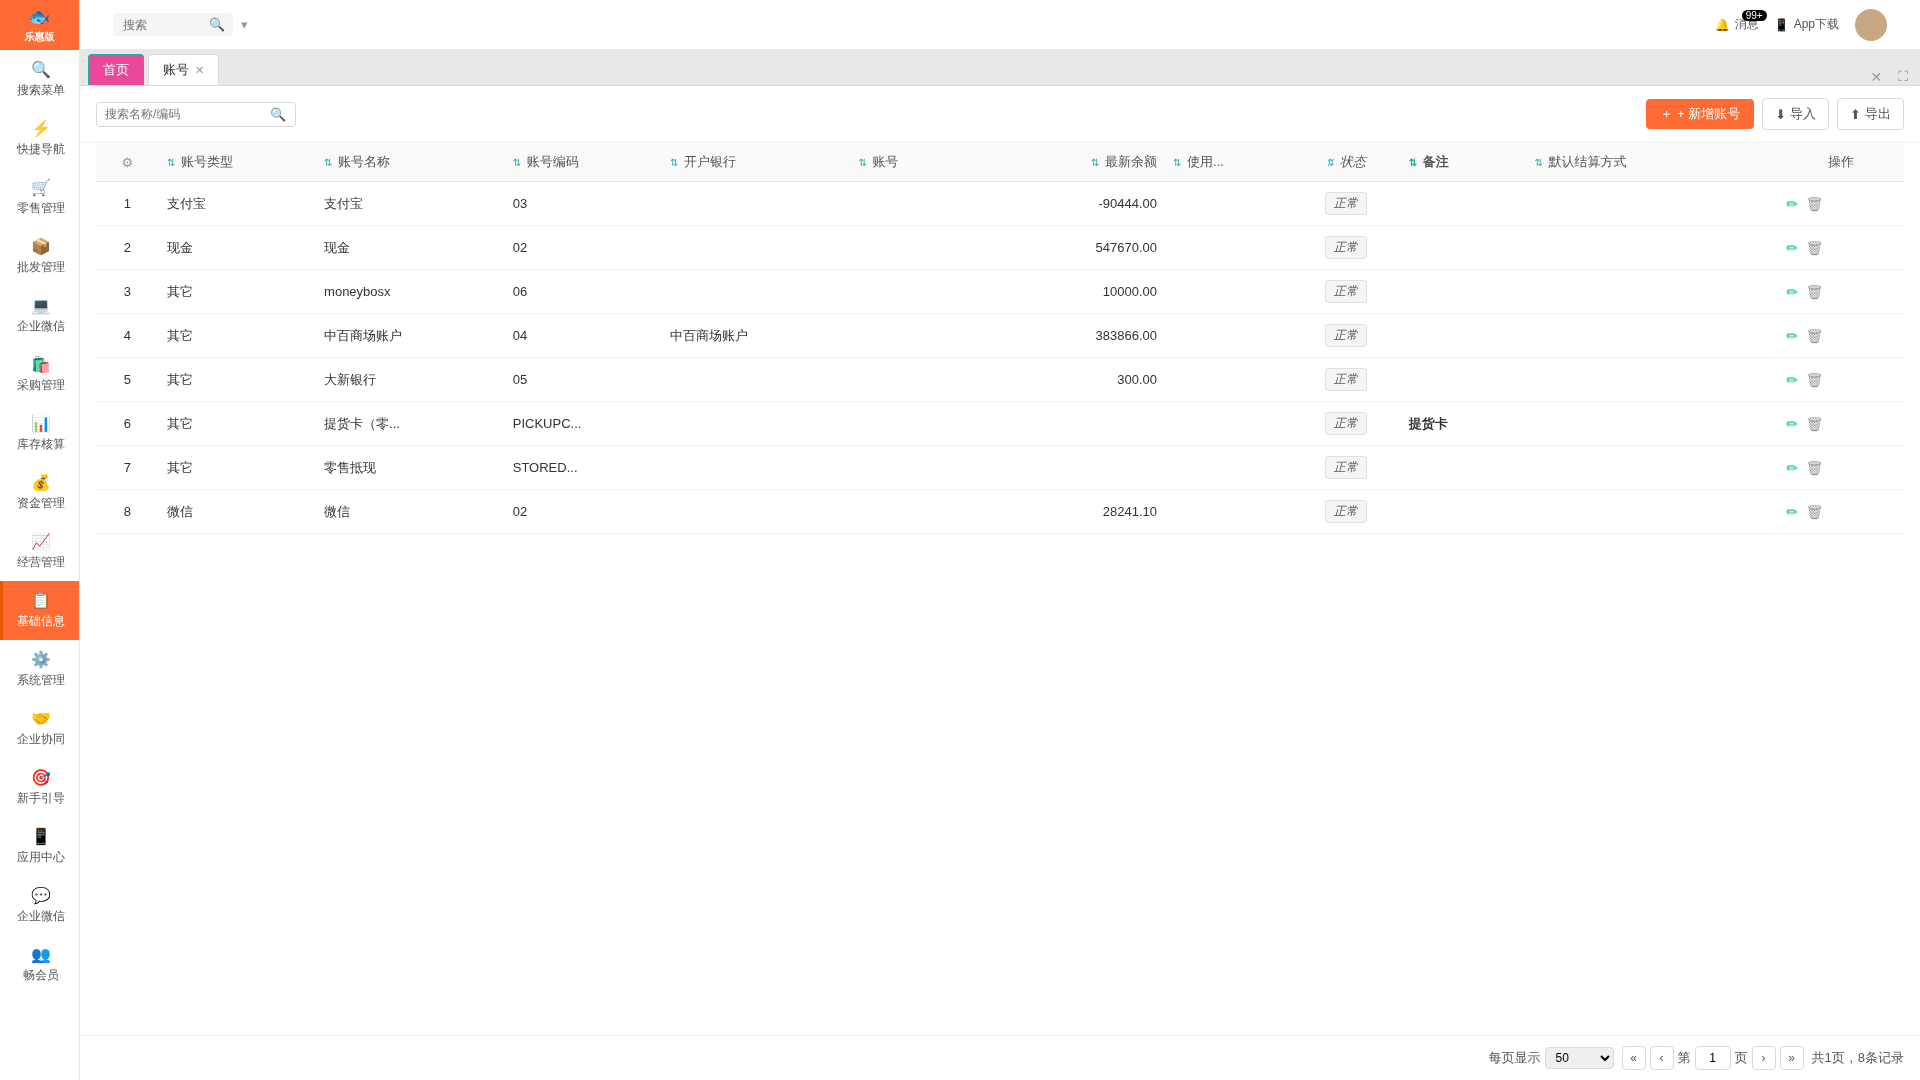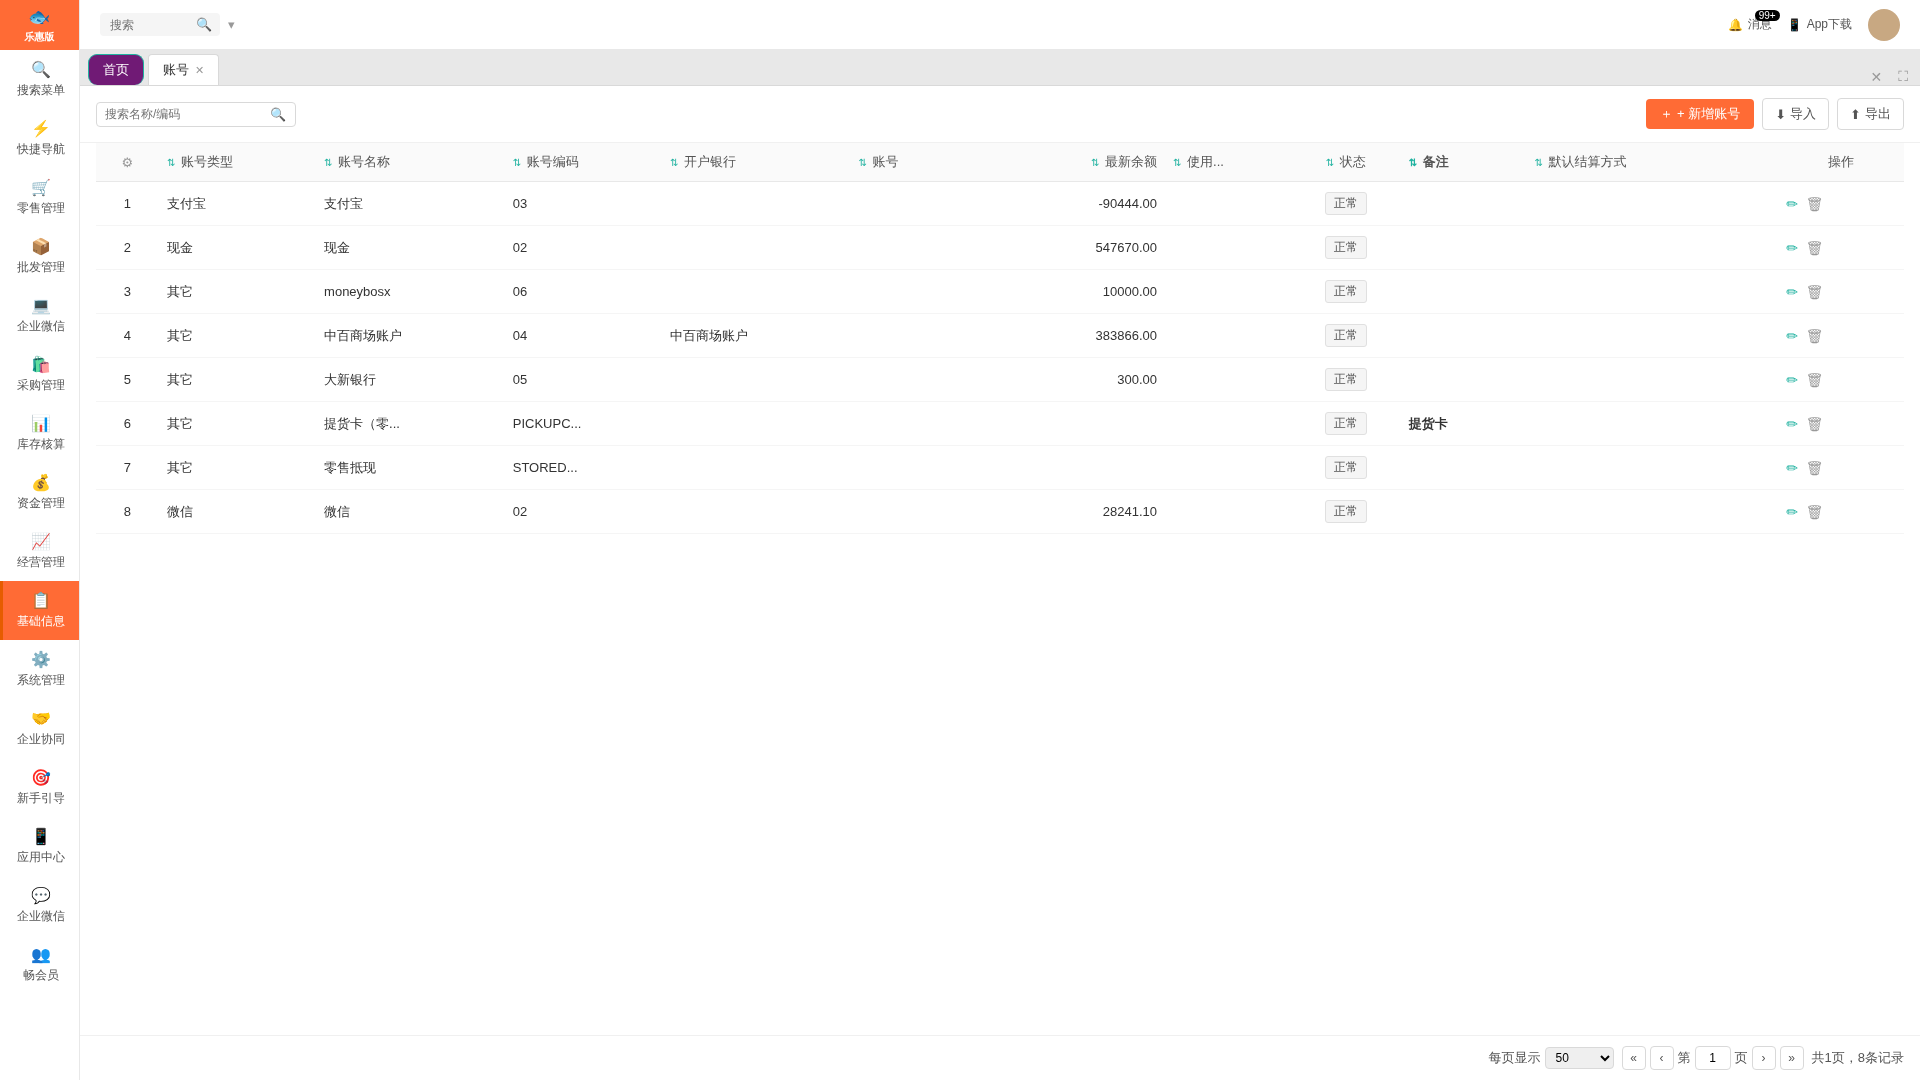--- a/index.html
+++ b/index.html
@@ -55,21 +55,21 @@
       flex-direction: column;
       overflow: hidden;
     }
 
     
     .topbar {
       height: 50px;
       background: #fff;
       display: flex;
       align-items: center;
-      padding: 0 20px;
+      padding: 0 33px;
       border-bottom: 1px solid #e8e8e8;
       justify-content: space-between;
     }
     .topbar-left {
       display: flex;
       align-items: center;
       gap: 8px;
     }
     .topbar-search {
       display: flex;
@@ -147,21 +147,21 @@
       background: #fff;
       border-radius: 4px 4px 0 0;
       cursor: pointer;
       font-size: 13px;
       color: #333;
       gap: 6px;
       border: 1px solid #d9d9d9;
       border-bottom: none;
       margin-right: 4px;
     }
-    .tab.home { background: #701a75; color: #fff; border-color: #20b2a0; border-radius: 9px; }
+    .tab.home { background: #ec4899; color: #fff; border-color: #20b2a0; }
     .tab.active { background: #fff; color: #333; }
     .tab .close-btn { cursor: pointer; color: #999; font-size: 11px; }
 
     
     .content {
       flex: 1;
       background: #fff;
       display: flex;
       flex-direction: column;
       overflow: hidden;
@@ -342,21 +342,21 @@
     }
 
     .col-num { width: 40px; text-align: center; }
     .col-type { width: 100px; }
     .col-name { width: 120px; margin-left: 16px; }
     .col-code { width: 100px; }
     .col-bank { width: 120px; }
     .col-account { width: 100px; }
     .col-balance { width: 100px; text-align: right; }
     .col-usage { width: 80px; }
-    .col-status { width: 70px; text-align: center; }
+    .col-status { width: 70px; text-align: center; font-style: italic; }
     .col-remark { width: 80px; font-weight: bold; }
     .col-settle { width: 160px; }
     .col-action { width: 80px; text-align: center; }
 
     .content-wrapper {
       display: flex;
       flex-direction: column;
       height: calc(1080px - 50px - 36px);
     }
   </style>

